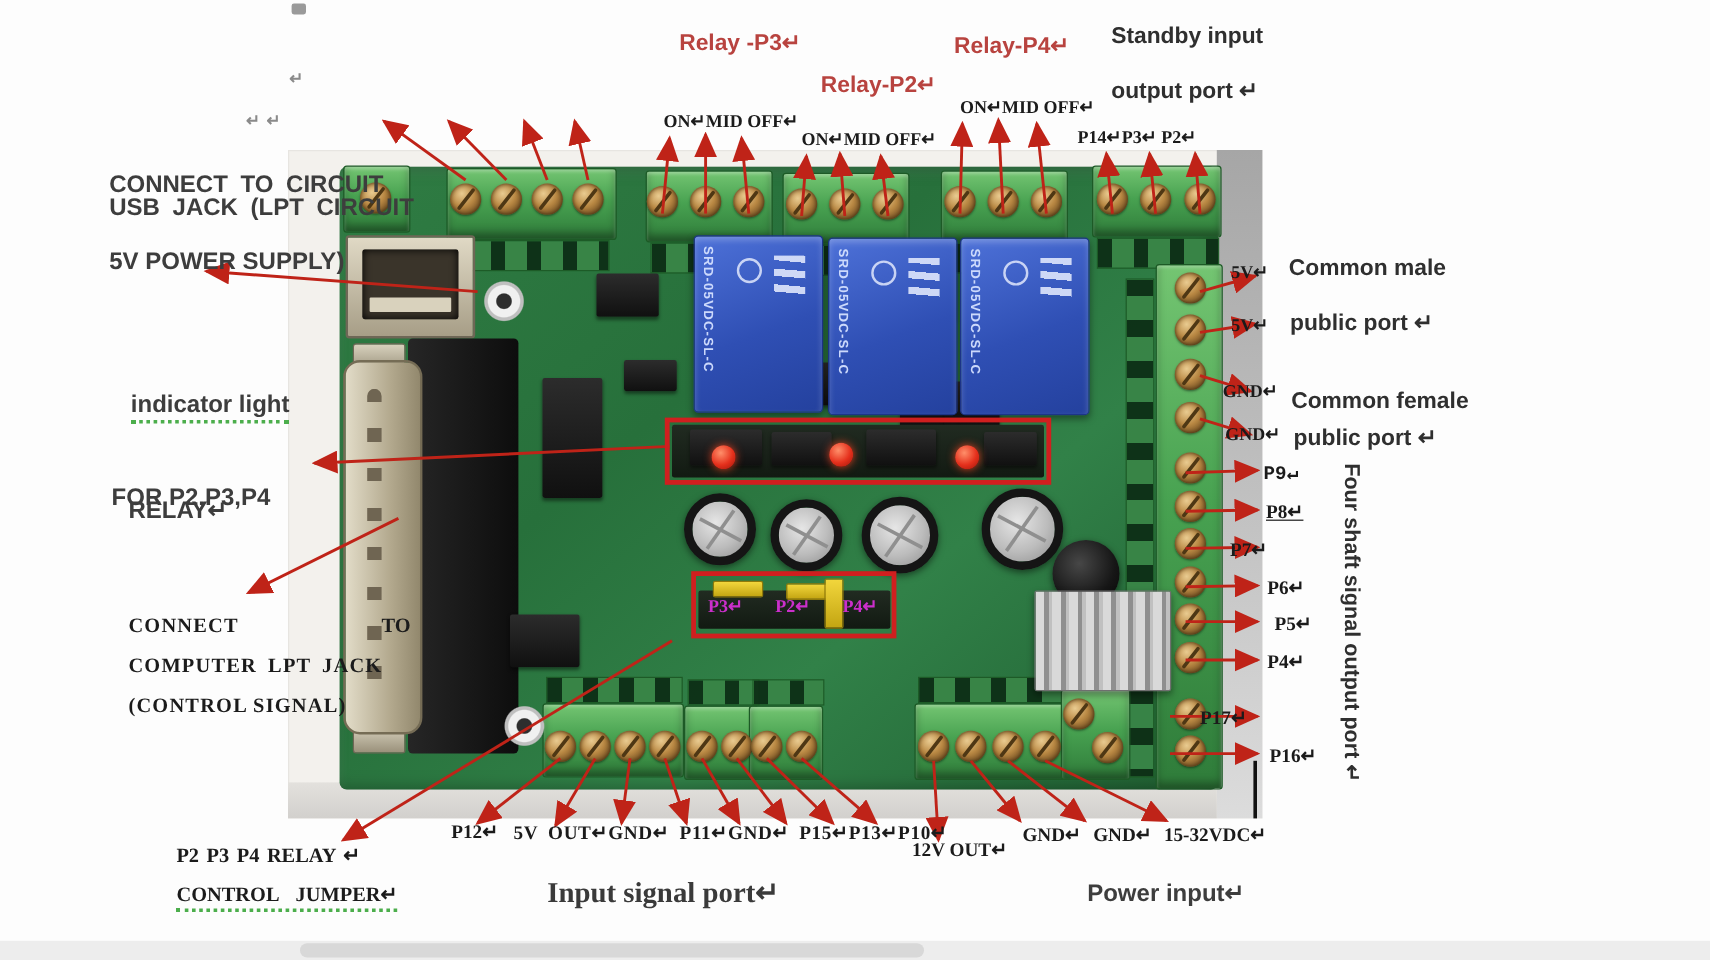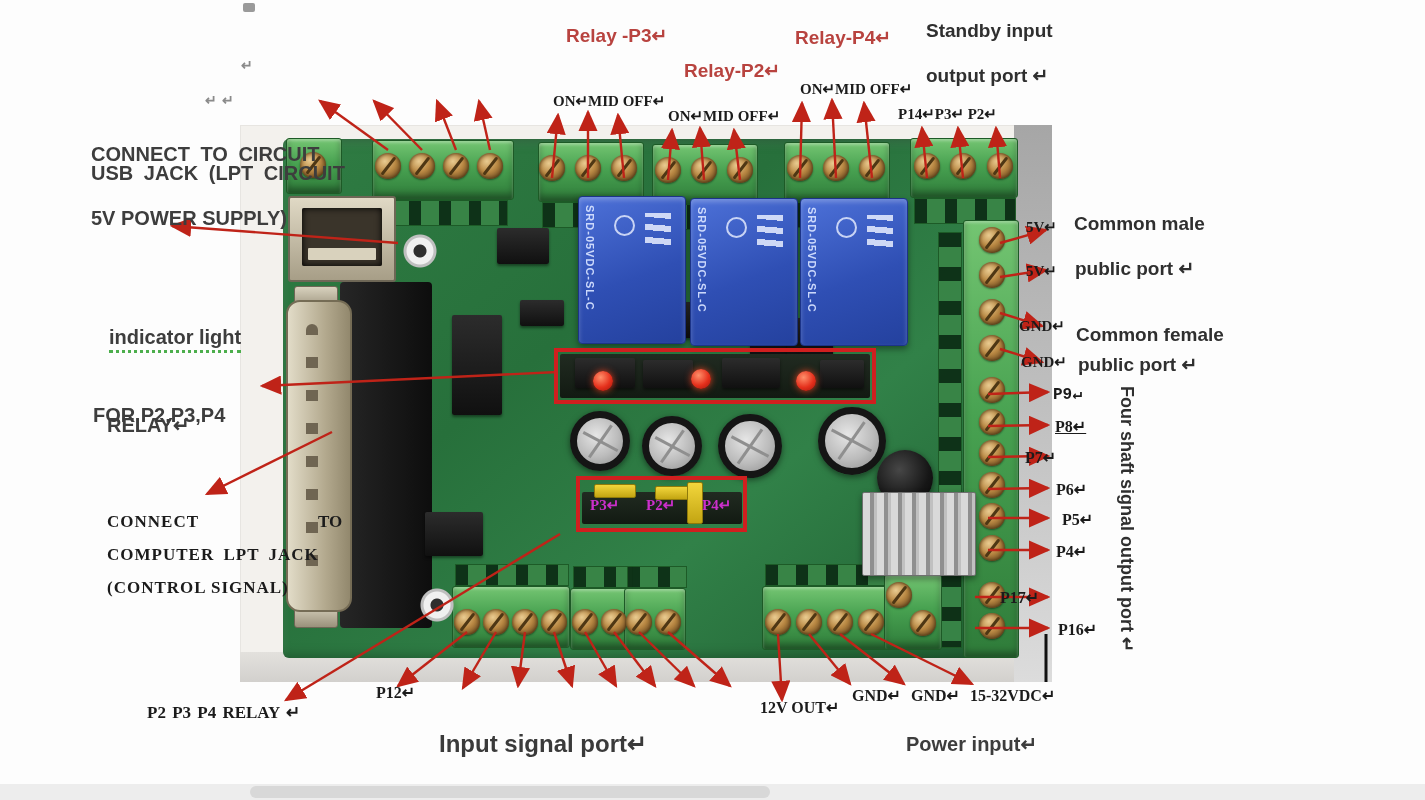--- a/index.html
+++ b/index.html
@@ -292,25 +292,27 @@
   <div class="abs z7" style="left:109px;top:326px;"><span class="sans f20 greenu">indicator light</span></div>
   <div class="abs sans f20 z7" style="left:93px;top:370px;margin-top:34px;">FOR P2,P3,P4</div>
   <div class="abs sans f20 z7" style="left:107px;top:413px;">RELAY↵</div>
 
   <div class="abs serif f17 z7" style="left:107px;top:512px;letter-spacing:1px;">CONNECT</div>
   <div class="abs serif f17 z7" style="left:318px;top:512px;">TO</div>
   <div class="abs serif f17 z7" style="left:107px;top:545px;letter-spacing:1px;word-spacing:4px;">COMPUTER LPT JACK</div>
   <div class="abs serif f17 z7" style="left:107px;top:578px;letter-spacing:1px;">(CONTROL SIGNAL)</div>
 
   <div class="abs serif f17 z7" style="left:147px;top:702px;word-spacing:2px;">P2 P3 P4 RELAY ↵</div>
+  <div class="abs z7" style="left:147px;top:735px;"><span class="serif f17 greenu" style="word-spacing:10px;">CONTROL JUMPER↵</span></div>
 
   <div class="abs serif f16 z7" style="left:376px;top:683px;">P12↵</div>
+  <div class="abs serif f16 z7" style="left:428px;top:684px;letter-spacing:.5px;word-spacing:4px;">5V OUT↵GND↵ P11↵GND↵ P15↵P13↵P10↵</div>
   <div class="abs serif f16 z7" style="left:760px;top:698px;">12V OUT↵</div>
   <div class="abs serif f16 z7" style="left:852px;top:686px;word-spacing:6px;">GND↵ GND↵ 15-32VDC↵</div>
-  <div class="abs sans f24 z7" style="left:439px;top:730px;font-weight:bold;">Input signal port↵</div>
+  <div class="abs sans f24 z7" style="left:456px;top:730px;font-weight:bold;font-family:Liberation Serif, serif;">Input signal port↵</div>
   <div class="abs sans f20 z7" style="left:906px;top:732px;">Power input↵</div>
 
   <div class="abs serif f15 z7" style="left:1026px;top:218px;">5V↵</div>
   <div class="abs serif f15 z7" style="left:1026px;top:262px;">5V↵</div>
   <div class="abs serif f15 z7" style="left:1019px;top:317px;">GND↵</div>
   <div class="abs serif f15 z7" style="left:1021px;top:353px;">GND↵</div>
   <div class="abs sans f19 z7" style="left:1074px;top:213px;">Common male</div>
   <div class="abs sans f19 z7" style="left:1075px;top:257px;">public port ↵</div>
   <div class="abs sans f19 z7" style="left:1076px;top:324px;">Common female</div>
   <div class="abs sans f19 z7" style="left:1078px;top:353px;">public port ↵</div>

